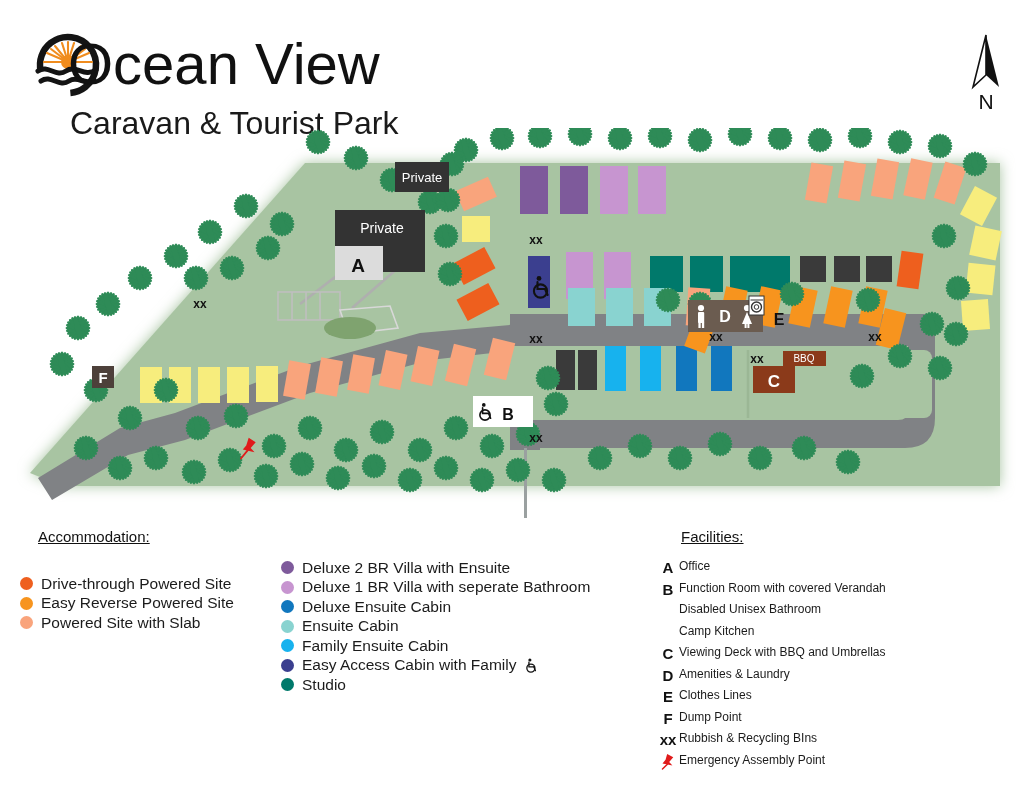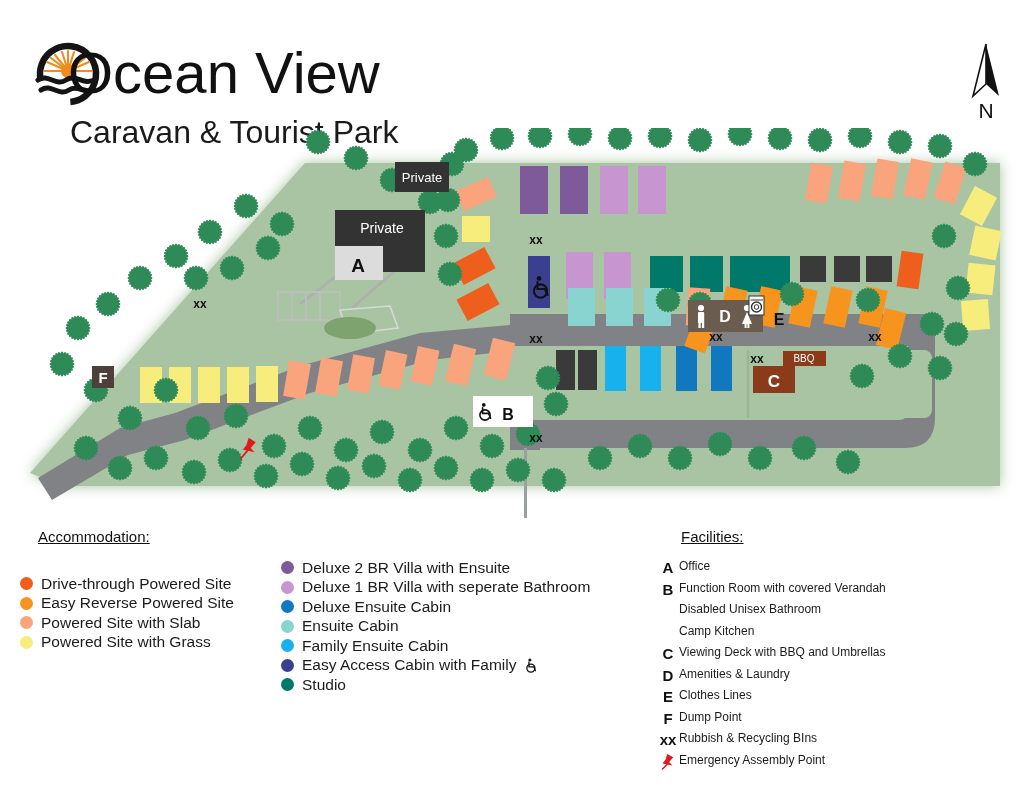--- a/index.html
+++ b/index.html
@@ -6,21 +6,21 @@
   html, body {
     margin: 0; padding: 0;
     width: 1024px; height: 793px;
     background: #ffffff;
     font-family: "Liberation Sans", sans-serif;
     overflow: hidden;
   }
   #page { position: relative; width: 1024px; height: 793px; background: #fff; }
 
   
-  #header { position: absolute; left: 0; top: 12px; width: 1024px; height: 135px; }
+  #header { position: absolute; left: 0; top: 3px; width: 1024px; height: 135px; }
   #logo-wrap { position: absolute; left: 22px; top: 28px; }
   #brand-row { display: flex; align-items: center; }
   #brand-title {
     font-size: 58px; font-weight: 400; color: #111; letter-spacing: 0px;
     line-height: 1; margin-left: -46px; font-family: "Liberation Sans", sans-serif;
   }
   #brand-sub {
     font-size: 32px; color: #1a1a1a; margin-top: 8px; margin-left: 48px;
     font-family: "Liberation Sans", sans-serif;
   }
@@ -390,24 +390,20 @@
           <span class="lg-label">Drive-through Powered Site</span>
         </div>
         <div class="lg-row">
           <span class="swatch" style="background: rgb(247, 148, 30);"></span>
           <span class="lg-label">Easy Reverse Powered Site</span>
         </div>
         <div class="lg-row">
           <span class="swatch" style="background: rgb(249, 164, 124);"></span>
           <span class="lg-label">Powered Site with Slab</span>
         </div>
-        <div class="lg-row">
-          <span class="swatch" style="background: rgb(247, 237, 125);"></span>
-          <span class="lg-label">Powered Site with Grass</span>
-        </div>
       </div>
     <div id="acc-col2">
         <div class="lg-row">
           <span class="swatch" style="background: rgb(126, 90, 155);"></span>
           <span class="lg-label">Deluxe 2 BR Villa with Ensuite</span>
         </div>
         <div class="lg-row">
           <span class="swatch" style="background: rgb(199, 149, 208);"></span>
           <span class="lg-label">Deluxe 1 BR Villa with seperate Bathroom</span>
         </div>

